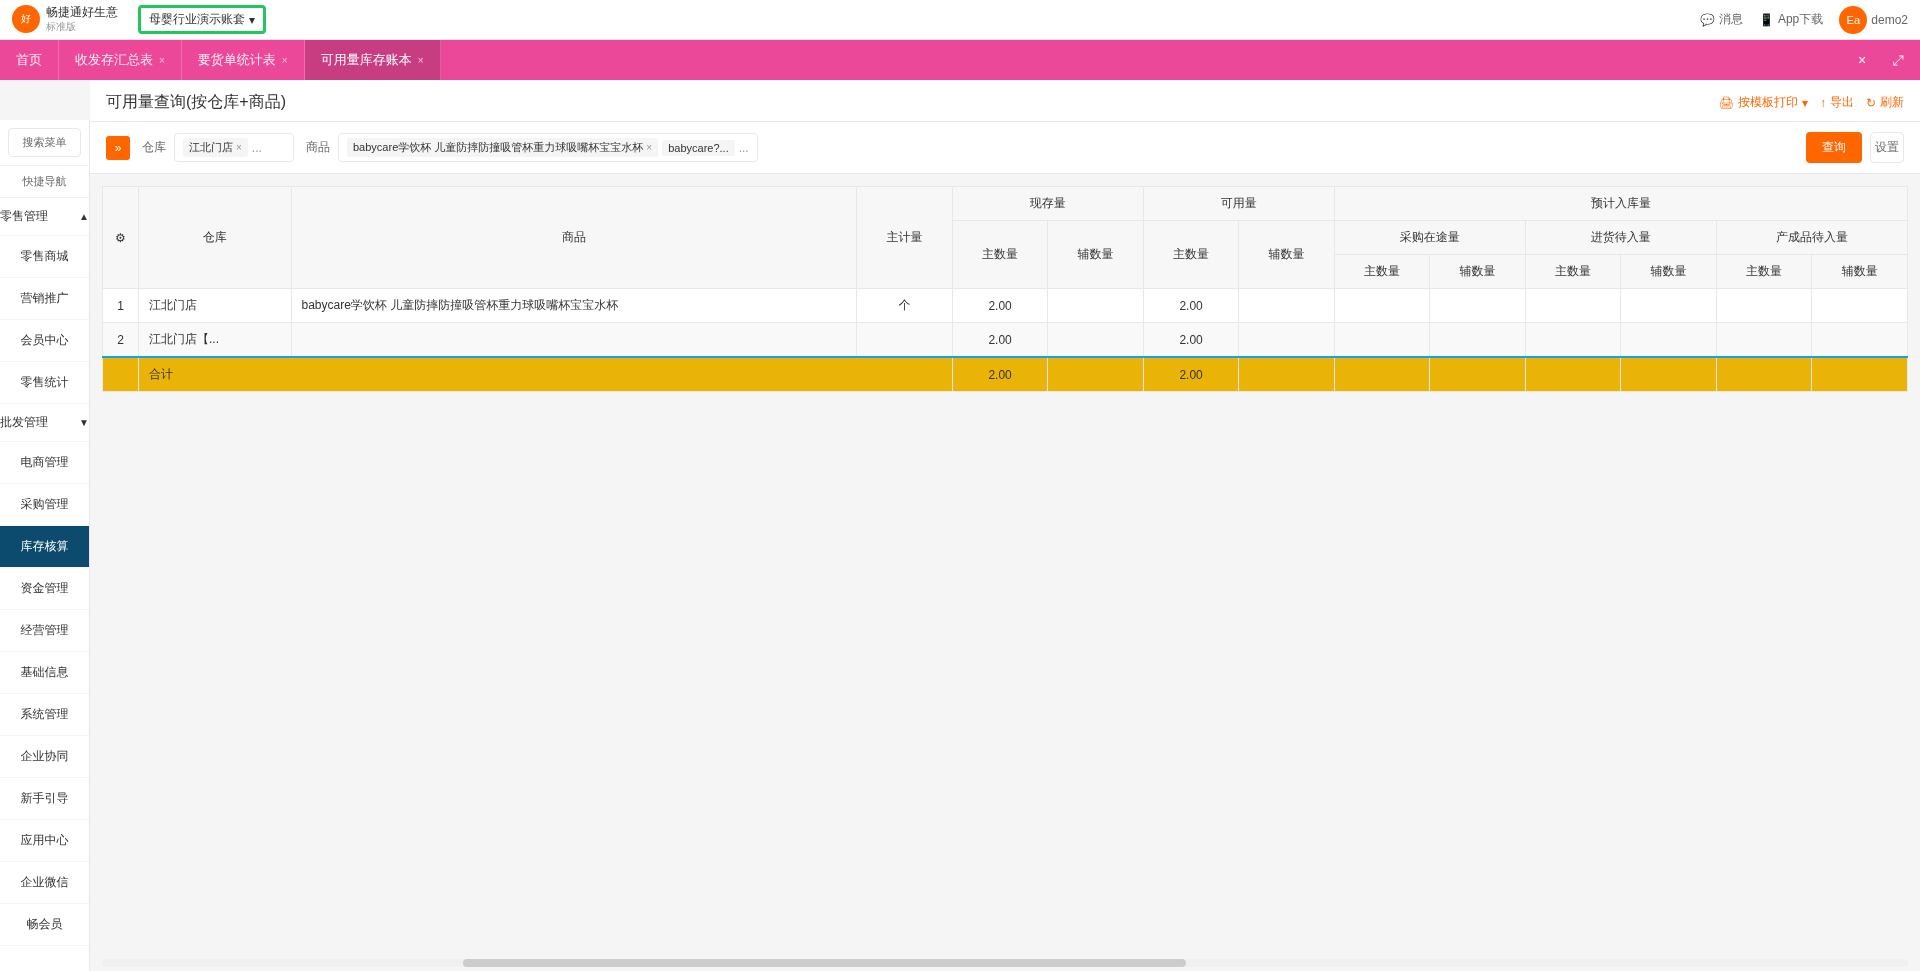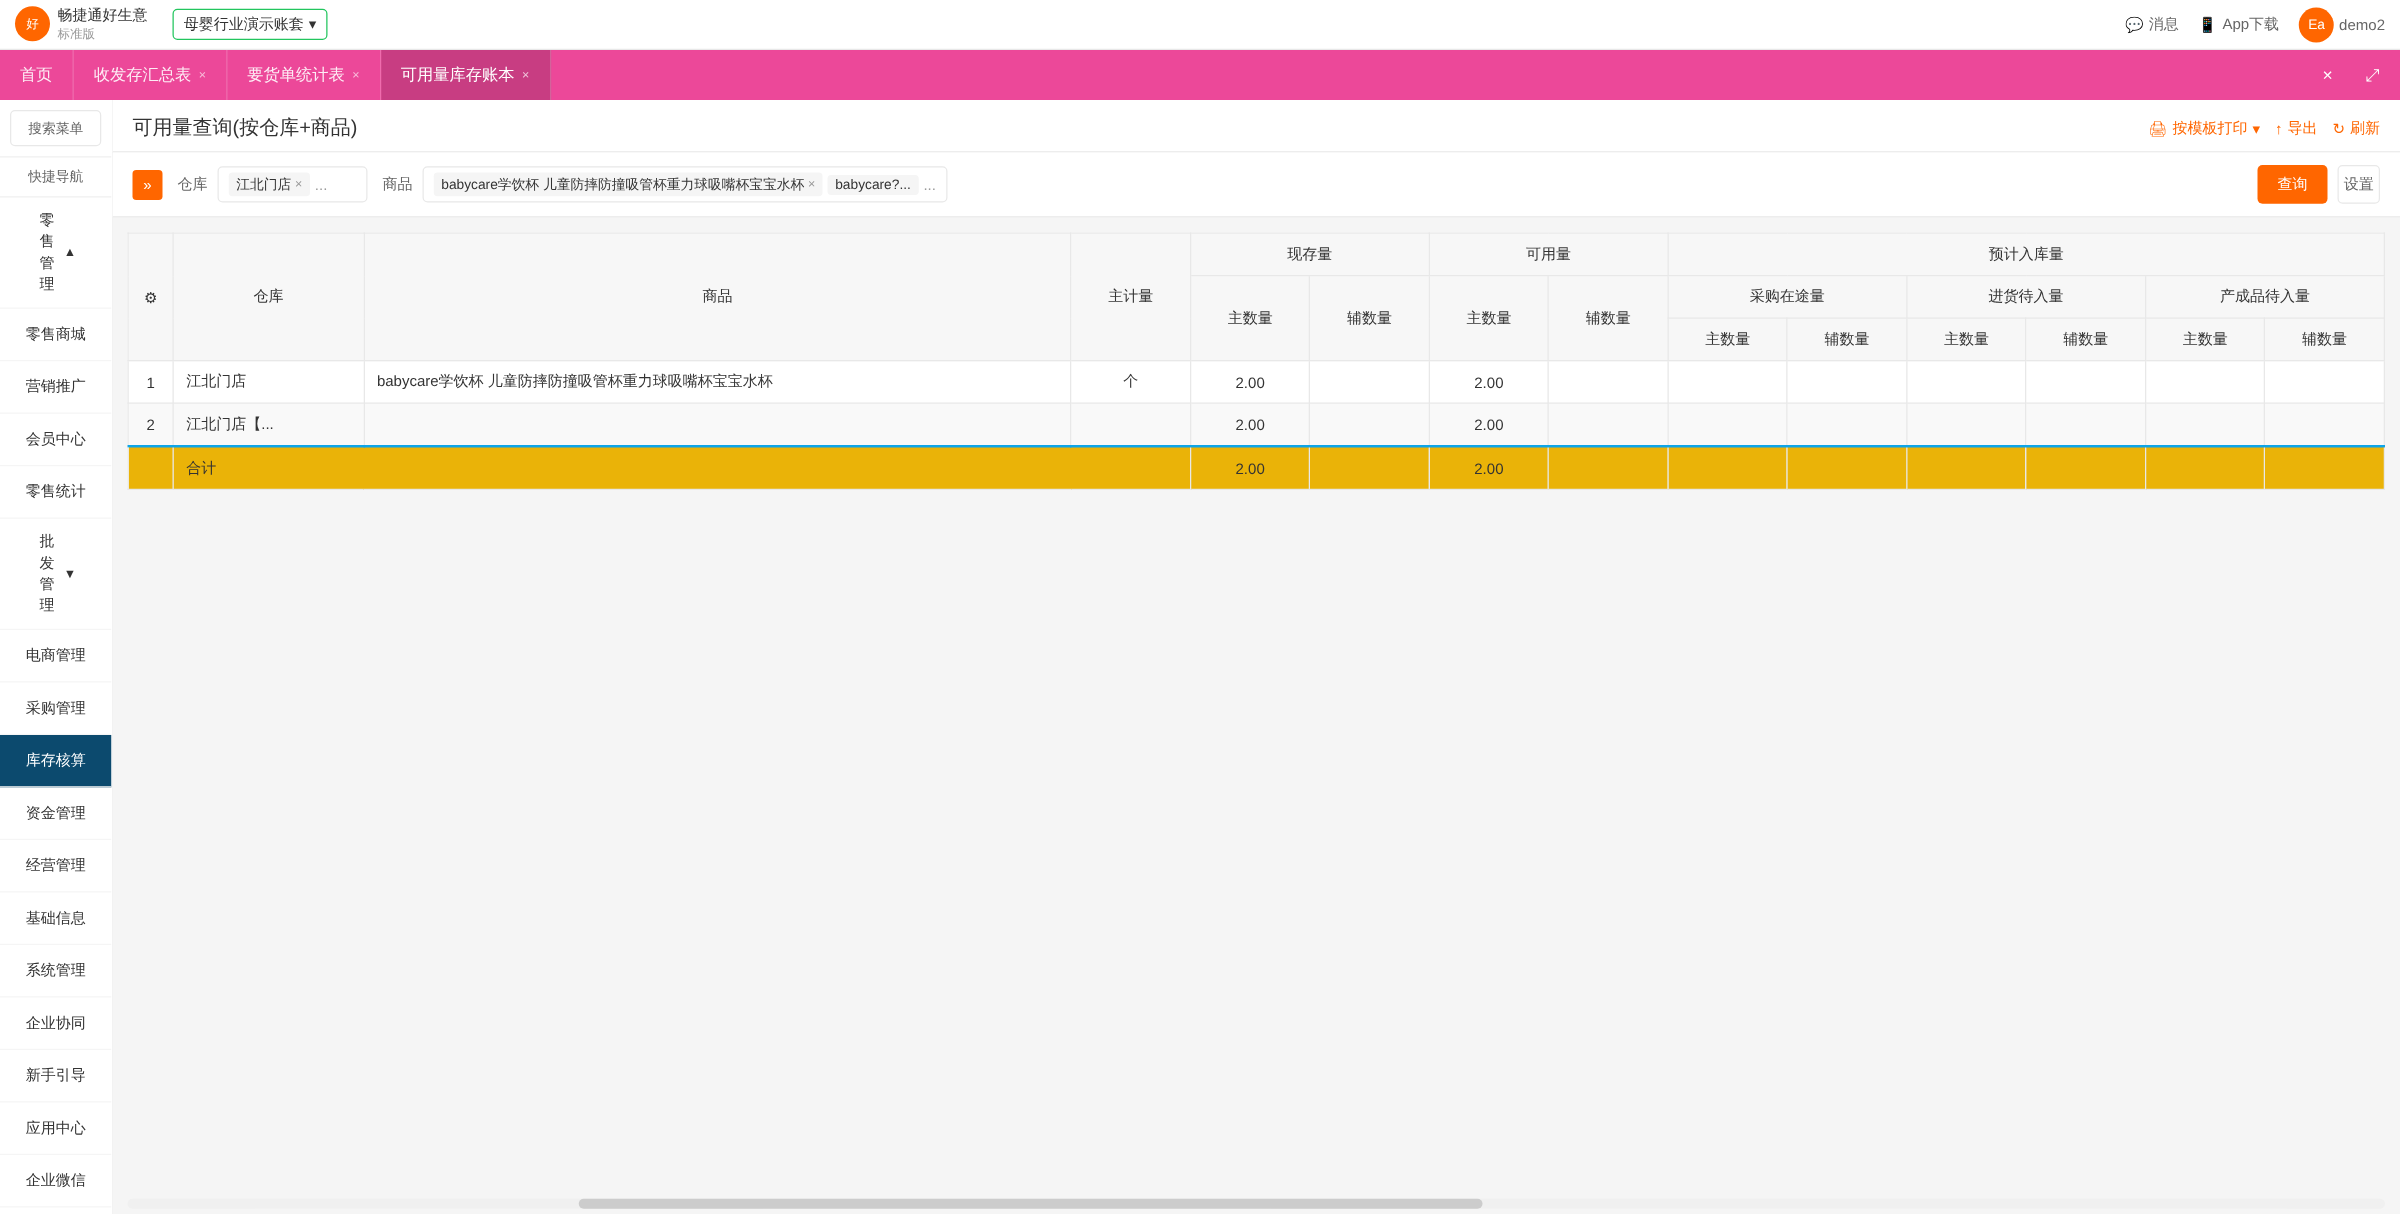--- a/index.html
+++ b/index.html
@@ -14,21 +14,21 @@
       justify-content: space-between;
       padding: 0 12px;
       border-bottom: 1px solid #e8e8e8;
       flex-shrink: 0;
     }
     .top-bar-left { display: flex; align-items: center; gap: 8px; }
     .logo-area { display: flex; align-items: center; gap: 6px; }
     .logo-icon { width: 28px; height: 28px; background: #ff6600; border-radius: 50%; display: flex; align-items: center; justify-content: center; color: white; font-size: 10px; }
     .logo-text { font-size: 12px; color: #333; line-height: 1.2; }
     .logo-sub { font-size: 10px; color: #999; }
-    .industry-selector { display: flex; align-items: center; gap: 4px; border: 1px solid #22c55e; border-radius: 4px; padding: 3px 8px; color: #333; font-size: 12px; cursor: pointer; margin-left: 12px; }
+    .industry-selector { display: flex; align-items: center; gap: 4px; border: 3px solid #22c55e; border-radius: 4px; padding: 3px 8px; color: #333; font-size: 12px; cursor: pointer; margin-left: 12px; }
     .top-bar-right { display: flex; align-items: center; gap: 16px; }
     .top-bar-action { display: flex; align-items: center; gap: 4px; color: #666; font-size: 12px; cursor: pointer; }
     .avatar { width: 28px; height: 28px; border-radius: 50%; background: #ff6600; display: flex; align-items: center; justify-content: center; color: white; font-size: 11px; }
 
     
     .nav-tabs {
       height: 40px;
       background: #ec4899;
       display: flex;
       align-items: center;
@@ -65,20 +65,21 @@
 
     
     .sidebar {
       width: 90px;
       background: white;
       border-right: 1px solid #e8e8e8;
       display: flex;
       flex-direction: column;
       overflow-y: auto;
       flex-shrink: 0;
+      margin-top: 40px;
     }
     .sidebar-search {
       padding: 8px;
       border-bottom: 1px solid #f0f0f0;
     }
     .sidebar-search-btn {
       width: 100%;
       padding: 6px 4px;
       background: #fff;
       border: 1px solid #e8e8e8;
@@ -109,21 +110,21 @@
       gap: 4px;
     }
     .sidebar-item.active {
       background: #0c4a6e;
       color: white;
     }
     .sidebar-item.section-header {
       color: #333;
       font-weight: 500;
       justify-content: space-between;
-      padding: 10px 28px;
+      padding: 10px 0;
     }
     .sidebar-item .arrow { font-size: 10px; }
 
     
     .content-area {
       flex: 1;
       display: flex;
       flex-direction: column;
       overflow: hidden;
       background: #f5f5f5;

